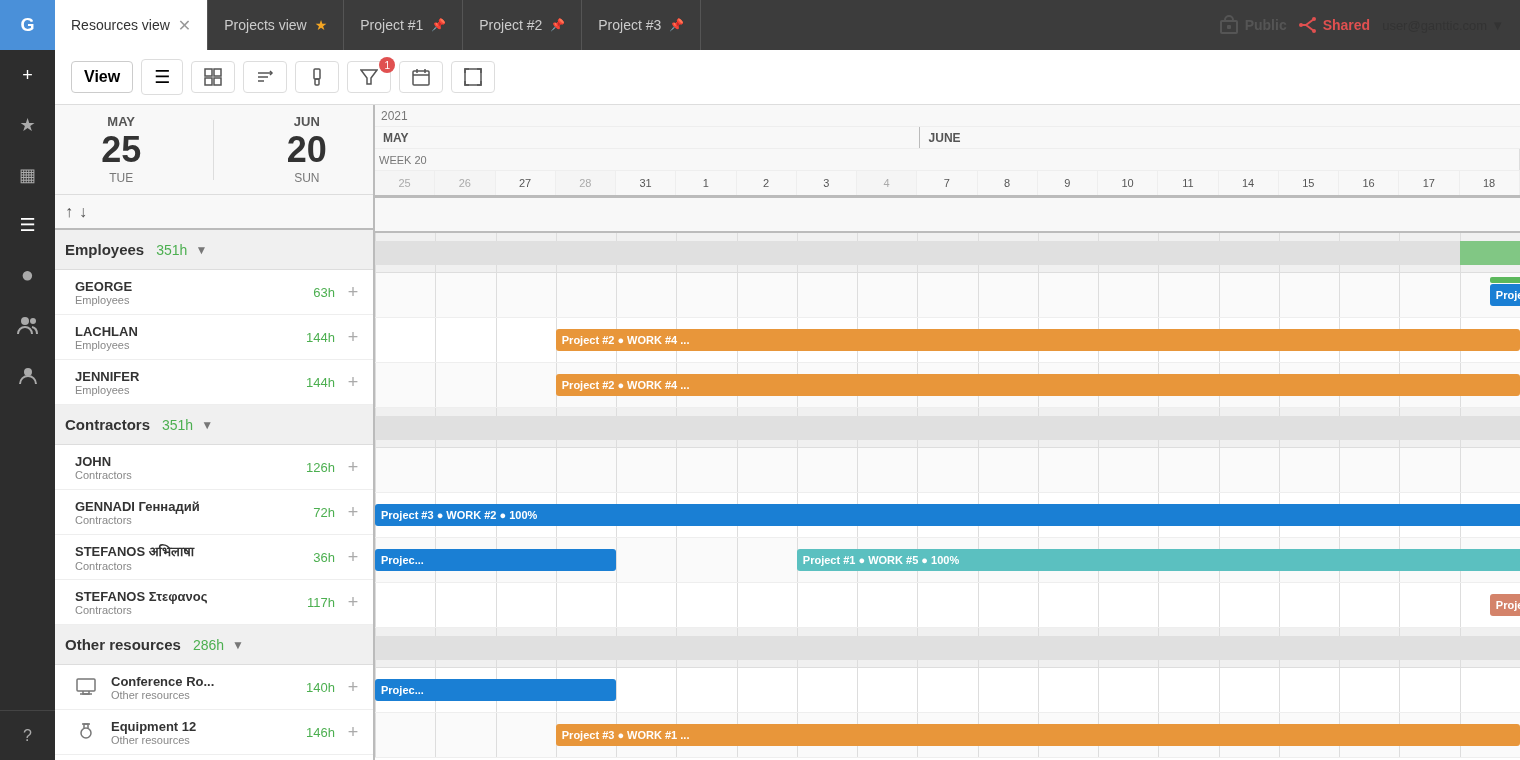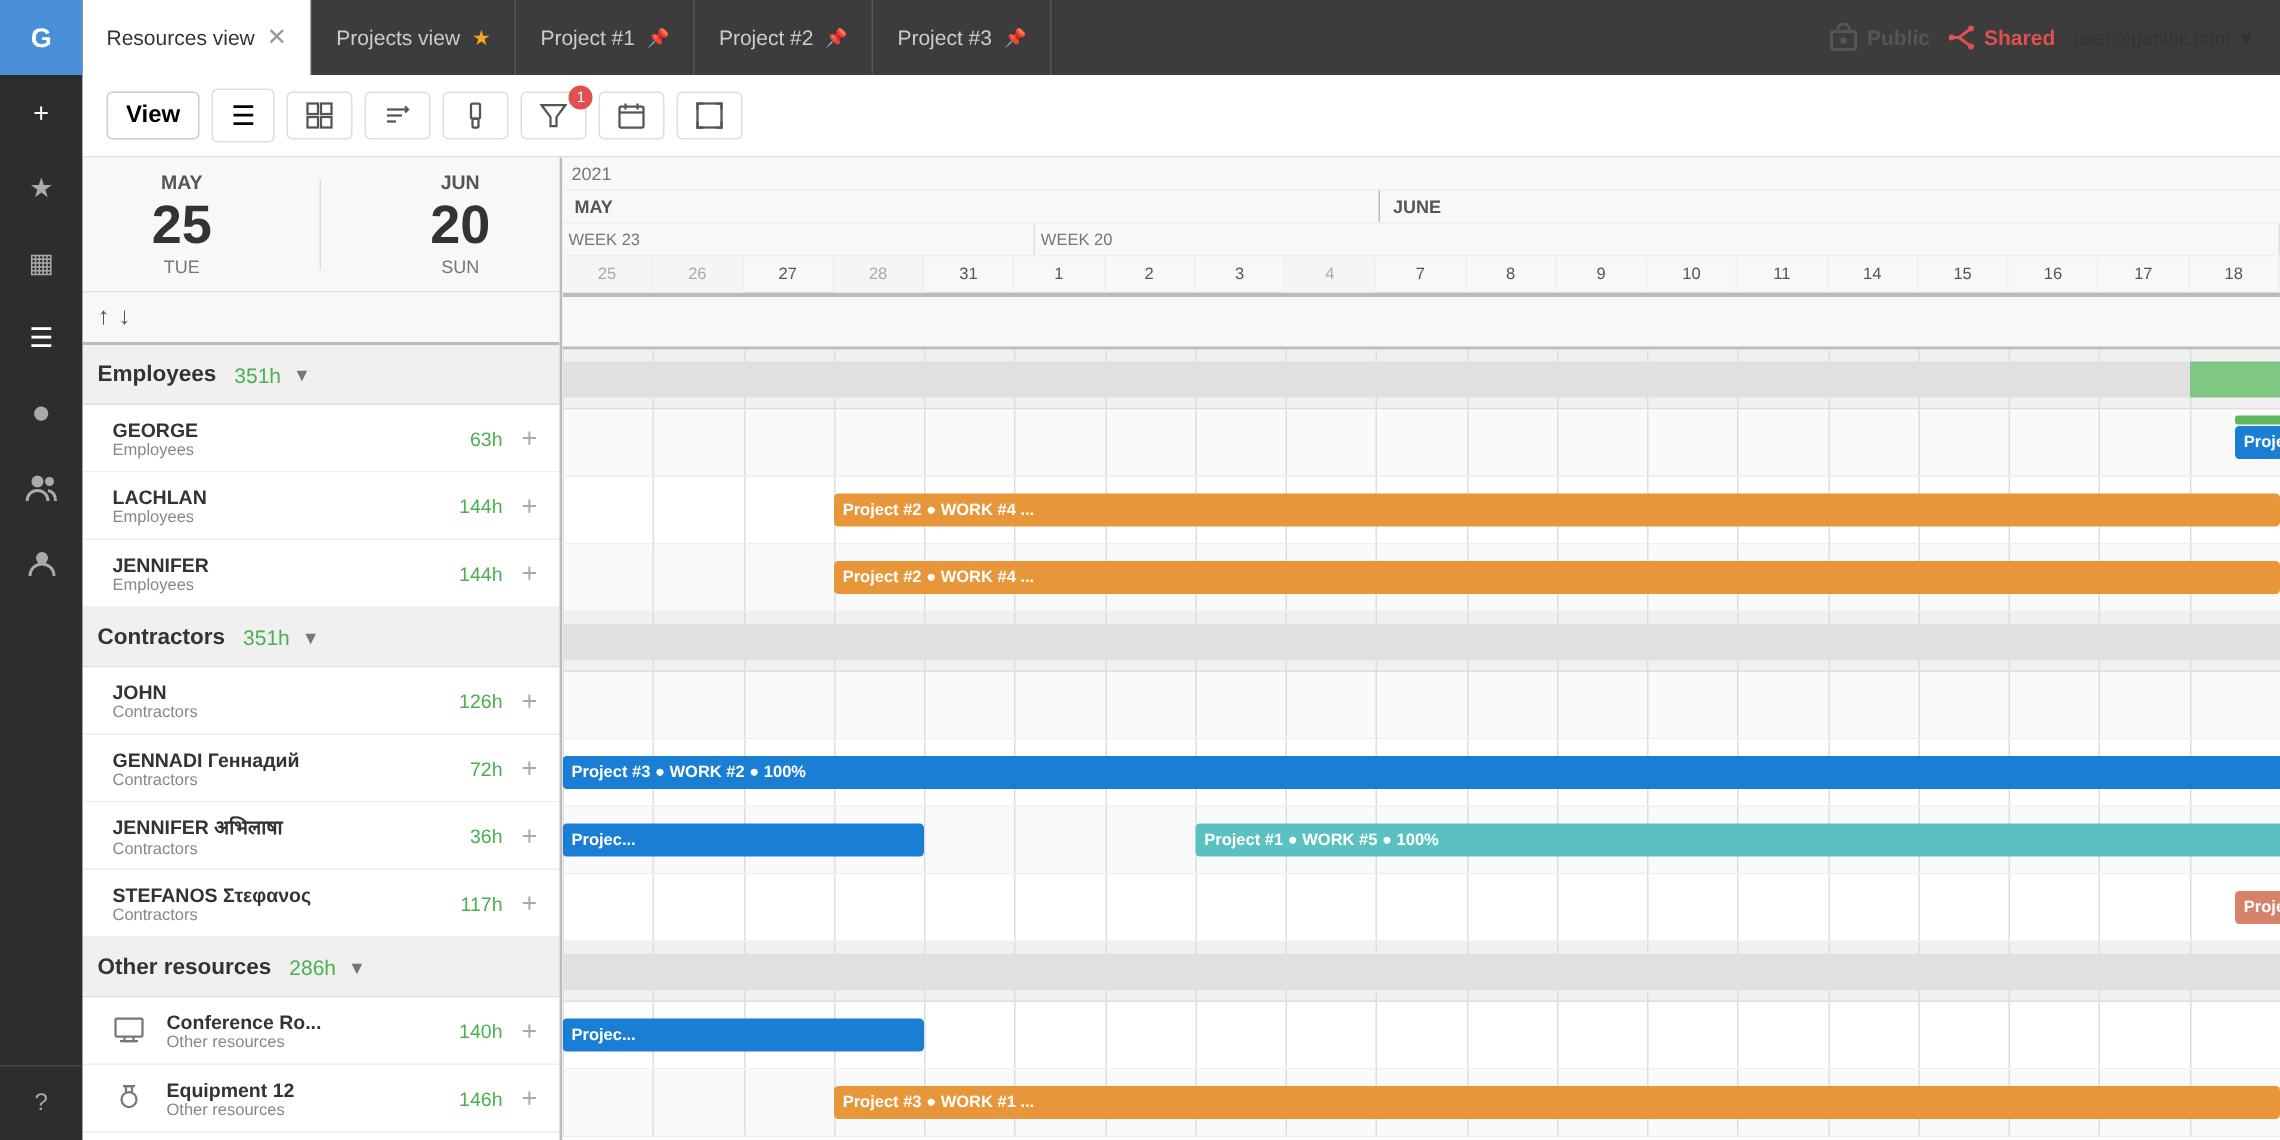--- a/index.html
+++ b/index.html
@@ -549,21 +549,21 @@
         <div class="resource-row">
           <div class="resource-info">
             <div class="resource-name">GENNADI Геннадий</div>
             <div class="resource-group">Contractors</div>
           </div>
           <span class="resource-hours">72h</span>
           <span class="add-btn">+</span>
         </div>
         <div class="resource-row">
           <div class="resource-info">
-            <div class="resource-name">JENNIFER अभिलाषा</div>
+            <div class="resource-name">STEFANOS अभिलाषा</div>
             <div class="resource-group">Contractors</div>
           </div>
           <span class="resource-hours">36h</span>
           <span class="add-btn">+</span>
         </div>
         <div class="resource-row">
           <div class="resource-info">
             <div class="resource-name">STEFANOS Στεφανος</div>
             <div class="resource-group">Contractors</div>
           </div>
@@ -618,21 +618,20 @@
         </div>
 
         <div class="gantt-month-row" style="position:relative; height:22px;">
           <span class="gantt-month-label" style="left:4px">MAY</span>
           <span class="gantt-month-label" style="left:48%">JUNE</span>
 
           <div style="position:absolute; left:47.5%; top:0; bottom:0; width:1px; background:#bbb;"></div>
         </div>
 
         <div class="gantt-week-row">
-          <div class="week-cell" style="width:27.5%">WEEK 23</div>
           <div class="week-cell" style="flex:1">WEEK 20</div>
         </div>
 
         <div class="gantt-day-row" id="day-row">
 
         <div class="day-cell weekend" style="width: 5.26316%; border-right: 1px solid rgb(238, 238, 238);">25</div>
             <div class="day-cell weekend" style="width: 5.26316%; border-right: 1px solid rgb(238, 238, 238);">26</div>
             <div class="day-cell" style="width: 5.26316%; border-right: 1px solid rgb(238, 238, 238);">27</div>
             <div class="day-cell weekend" style="width: 5.26316%; border-right: 1px solid rgb(238, 238, 238);">28</div>
             <div class="day-cell" style="width: 5.26316%; border-right: 1px solid rgb(238, 238, 238);">31</div>

